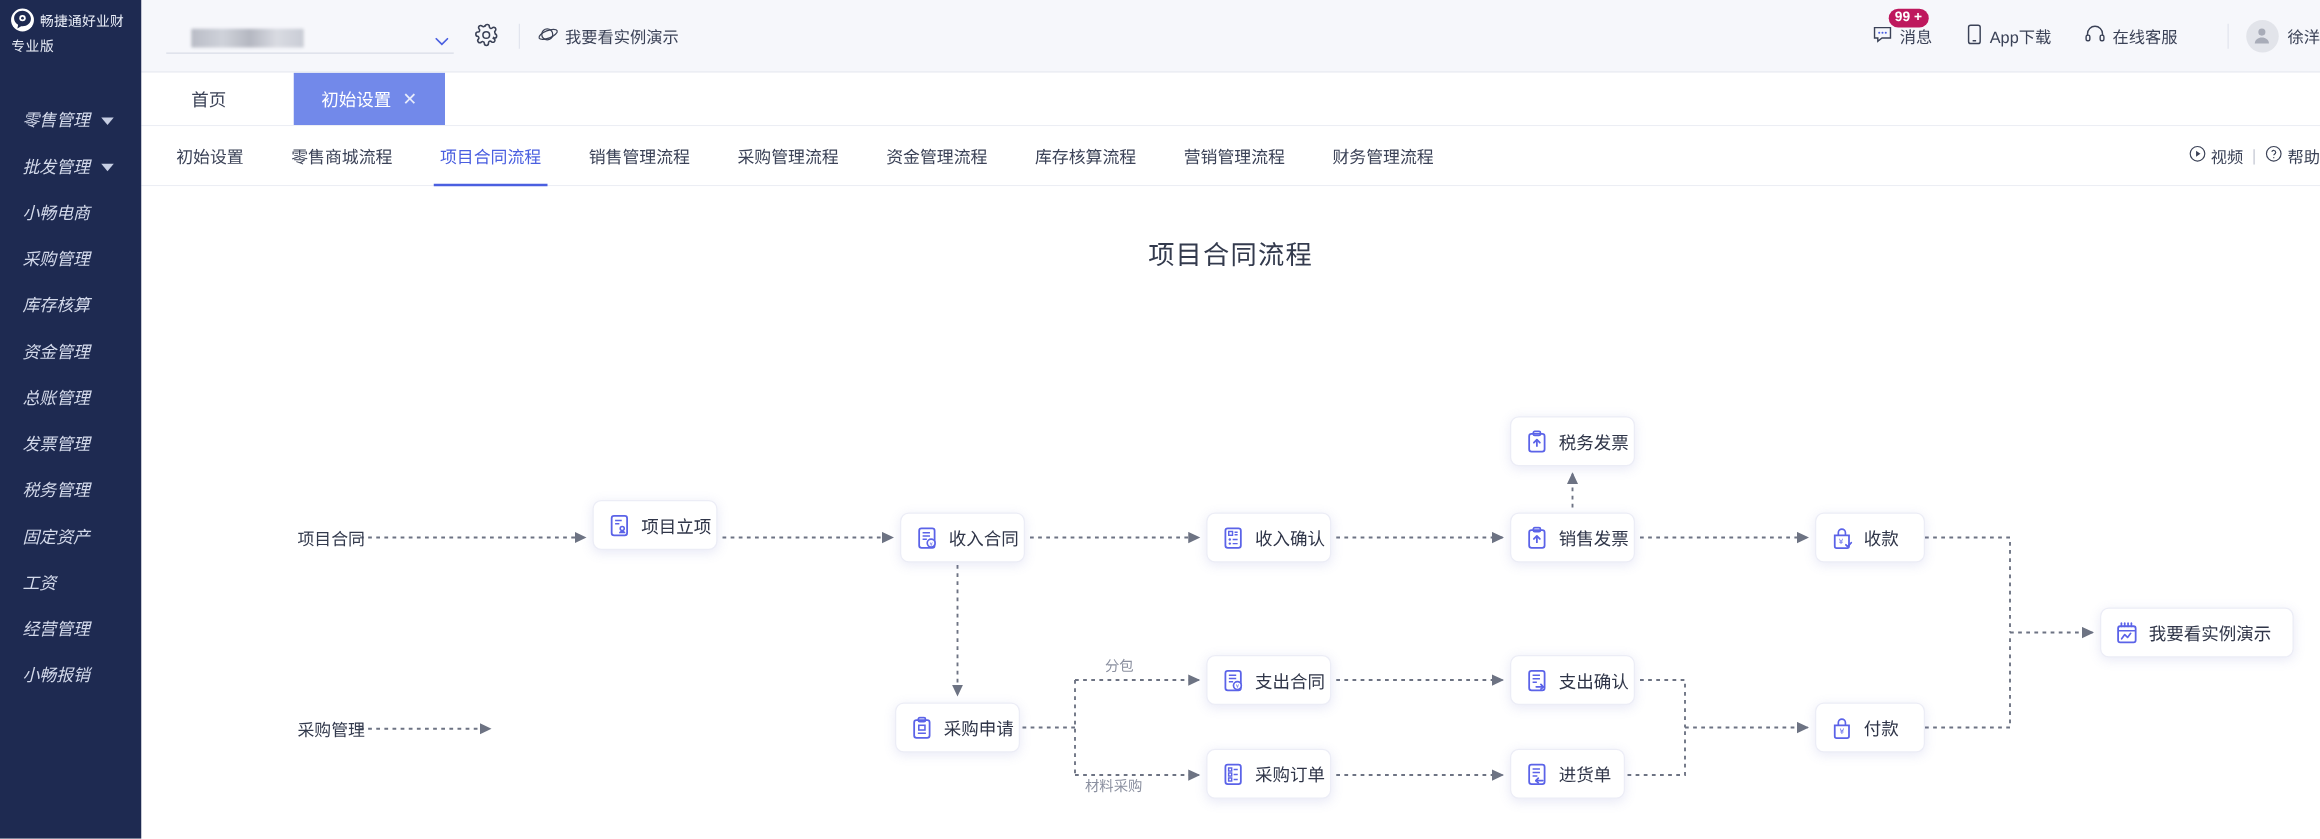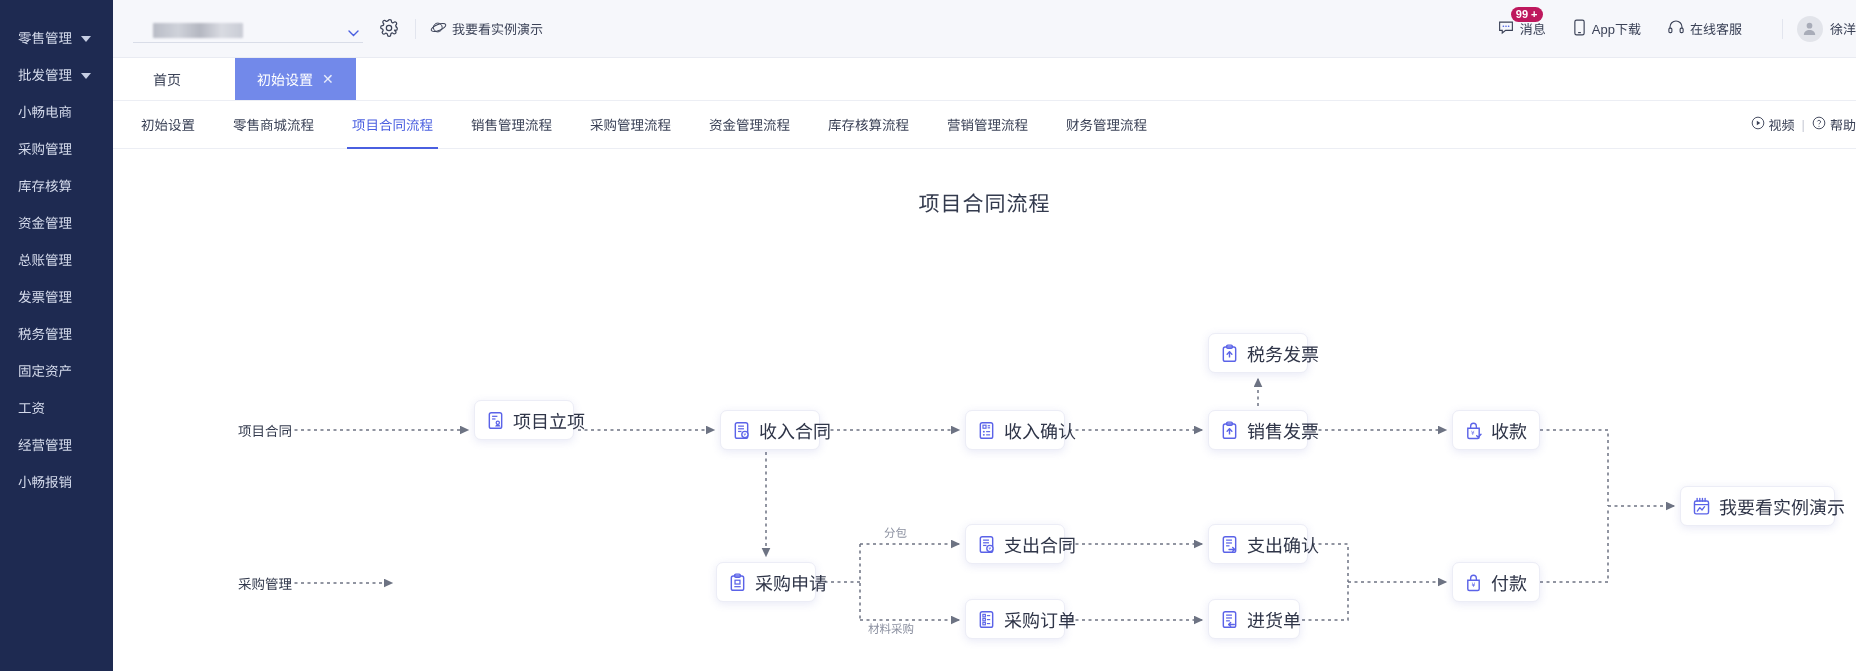--- a/index.html
+++ b/index.html
@@ -33,21 +33,21 @@
   .logo-text {
     font-size: 11px; color: #e9edf7; letter-spacing: .2px;
     white-space: nowrap; overflow: hidden;
   }
   .logo-badge {
     margin-top: 2px;
     font-size: 11px; color: #e9edf7;
     padding-left: 1px;
     letter-spacing: .5px;
   }
-  .side-menu { padding-top: 20px; }
+  .side-menu { padding-top: 20px; font-style: italic; }
   .side-item {
     height: 37px; line-height: 37px;
     padding-left: 18px;
     font-size: 13.5px; color: #d3d9ea;
     white-space: nowrap;
     cursor: pointer;
     display: flex; align-items: center;
   }
   .side-item .caret {
     margin-left: 9px;
@@ -209,28 +209,42 @@
     border: 1px solid #ecedf6;
     border-radius: 7px;
     box-shadow: 0 2px 9px rgba(110,120,200,.16);
     display: flex; align-items: center;
     padding: 0 15px 0 11px;
     gap: 8px;
     cursor: pointer;
     white-space: nowrap;
   }
   .node .nico { width: 19px; height: 19px; flex: 0 0 19px; display: block; }
-  .node .nlab { font-size: 18px; color: #2f3548; }
+  .node .nlab { font-size: 14px; color: #2f3548; }
 </style>
 </head>
 <body>
 
 <div class="app">
 
   <aside class="sidebar">
+    <div class="logo-box">
+      <div class="logo-row">
+        <span class="logo-mark">
+          <svg width="20" height="20" viewBox="0 0 24 24">
+            <circle cx="12" cy="12" r="11" fill="#ffffff"></circle>
+            <path d="M12 3.2c-4.6 0-8.1 3.2-8.1 7.2 0 2.6 1.5 4.8 3.9 6.1l-.7 3.6 3.6-2.1c.45.06.9.09 1.3.09 4.6 0 8.1-3.2 8.1-7.2S16.6 3.2 12 3.2z" fill="#1e2a51"></path>
+            <ellipse cx="12" cy="10.2" rx="3.1" ry="2.9" fill="#ffffff"></ellipse>
+            <ellipse cx="12" cy="10.2" rx="1.3" ry="1.25" fill="#1e2a51"></ellipse>
+          </svg>
+        </span>
+        <span class="logo-text">畅捷通好业财</span>
+      </div>
+      <div class="logo-badge">专业版</div>
+    </div>
     <nav class="side-menu" id="side-menu">
         <div class="side-item">
           <span>零售管理</span>
           <span class="caret"></span>
         </div>
         <div class="side-item">
           <span>批发管理</span>
           <span class="caret"></span>
         </div>
         <div class="side-item">

